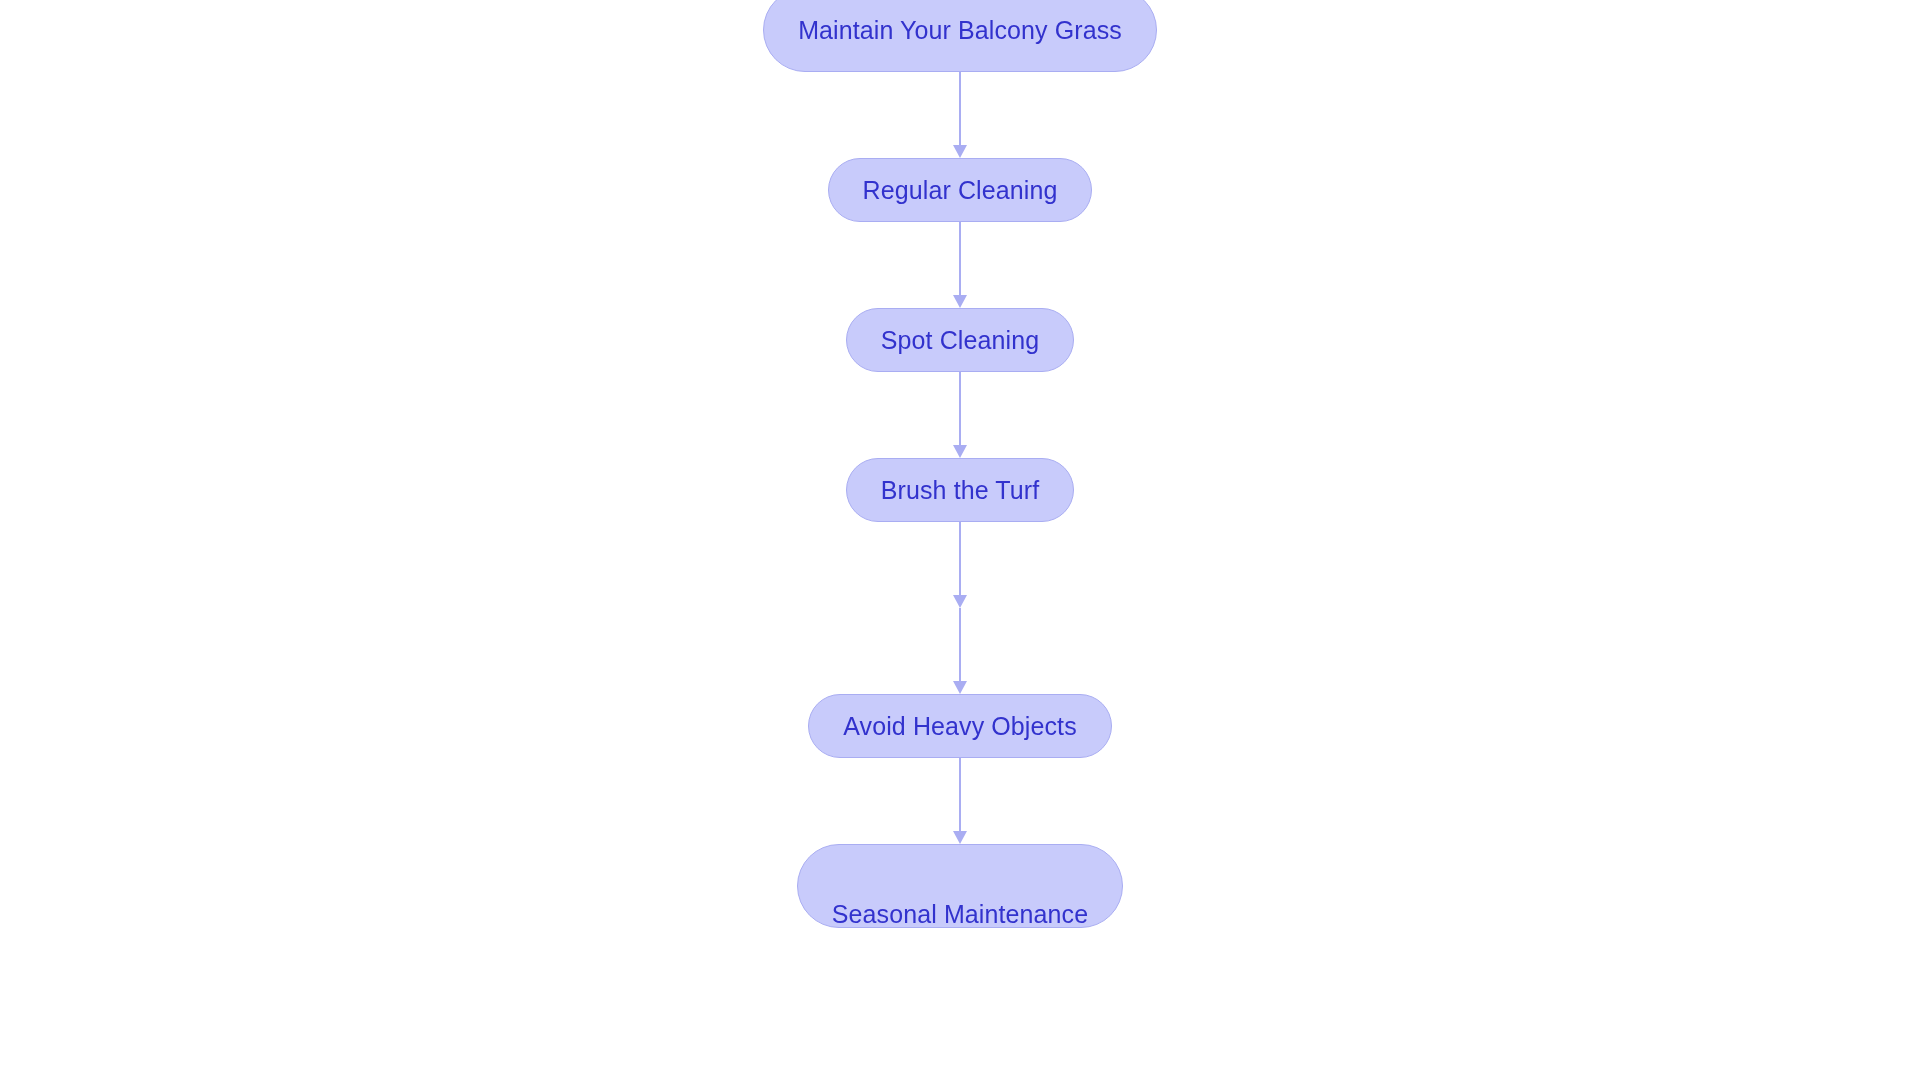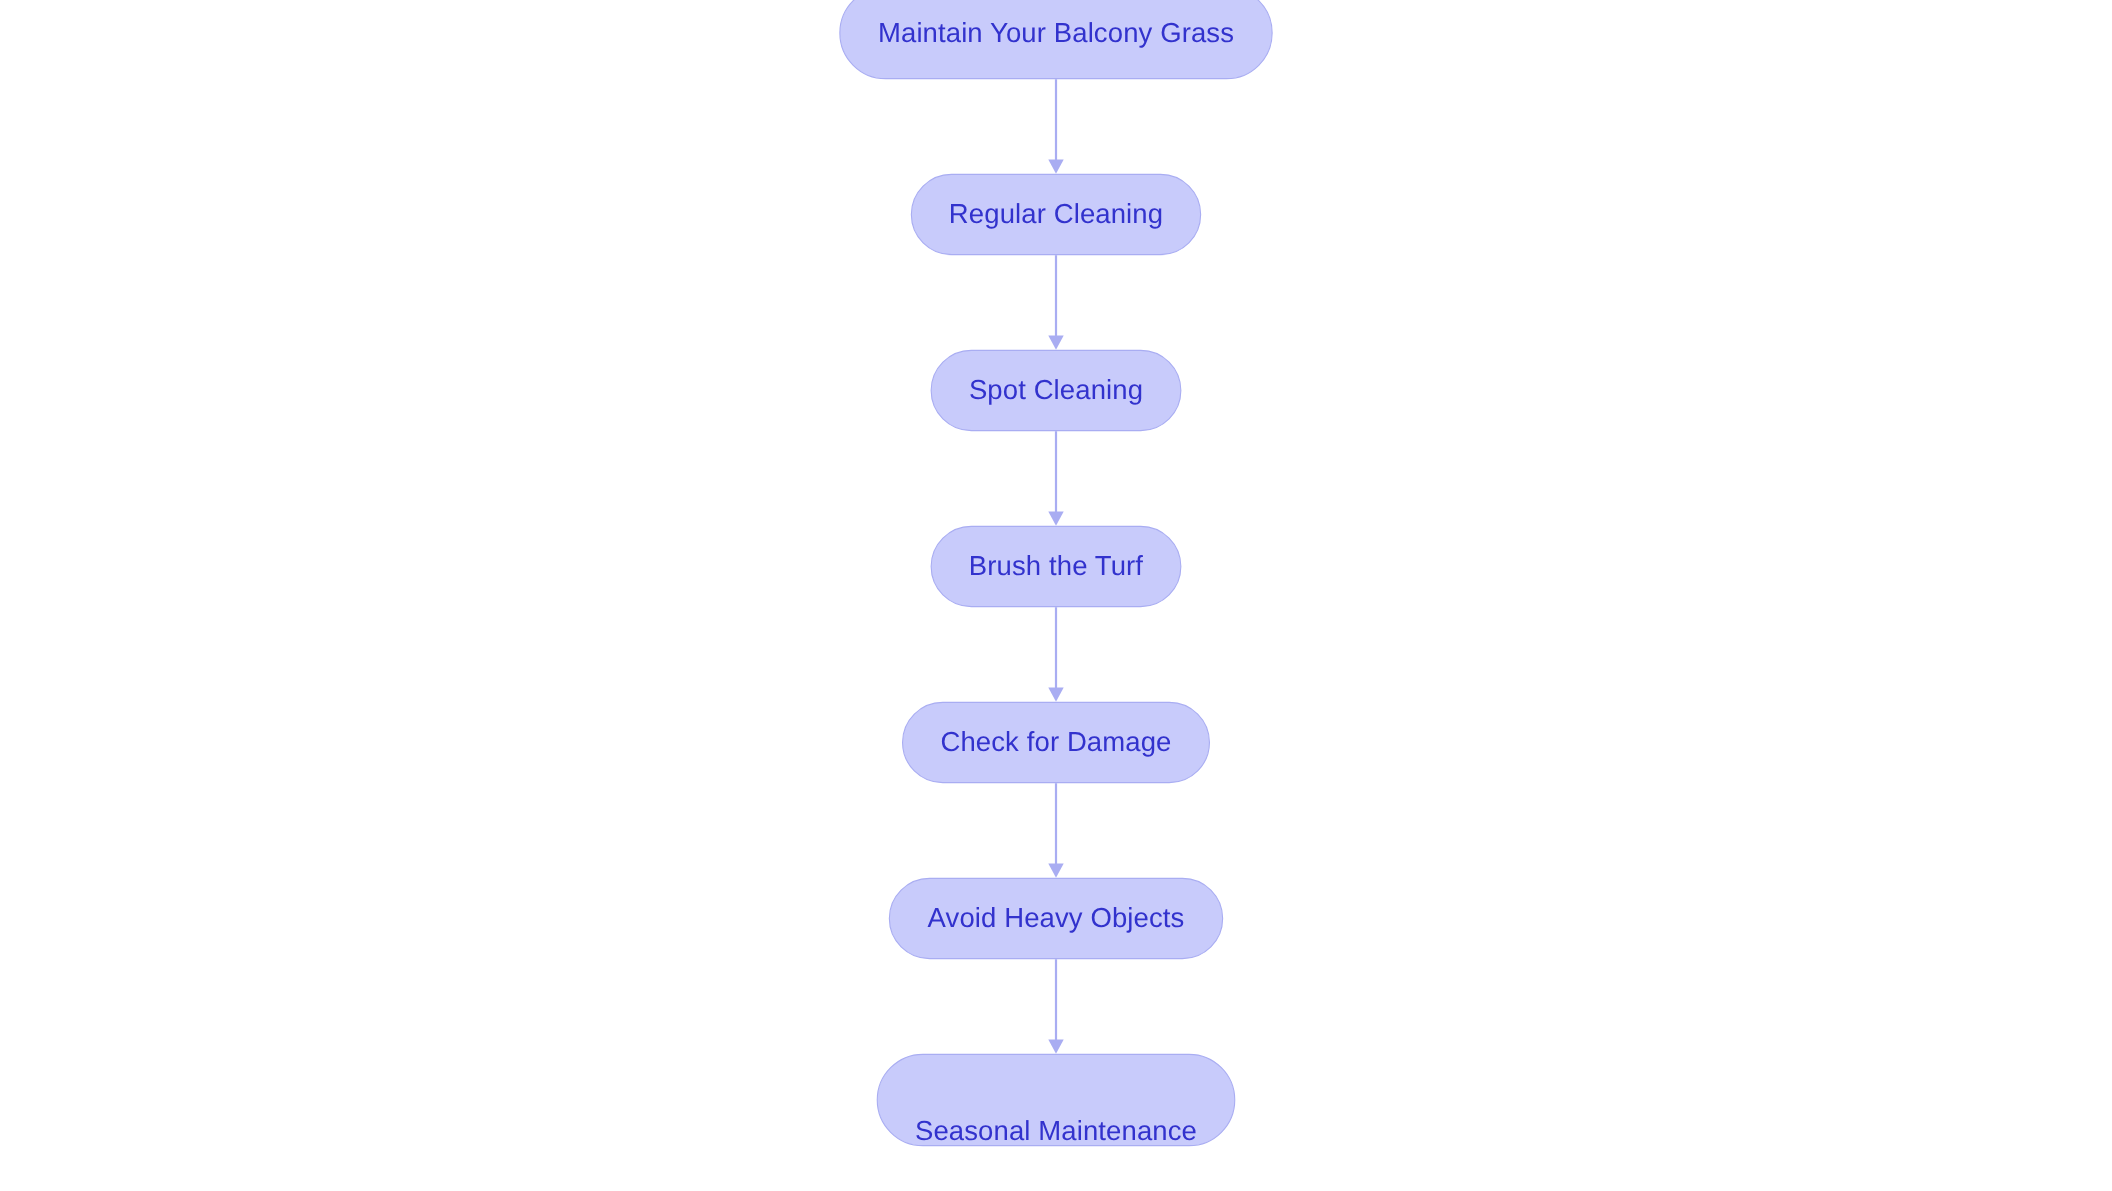--- a/index.html
+++ b/index.html
@@ -41,21 +41,21 @@
     justify-content: center;
     background: #c8cbfb;
     border: 1px solid #a9adf2;
     border-radius: 999px;
     color: #3232cd;
     font-size: 25px;
     font-weight: 400;
     letter-spacing: 0.1px;
     white-space: nowrap;
     padding: 0 34px;
-    height: 74px;
+    height: 64px;
   }
 
   .node-label {
     line-height: 1;
     pointer-events: none;
   }
 
   
   .n0 { min-width: 338px; height: 84px; }
   .n1 { min-width: 228px; }
@@ -122,23 +122,20 @@
 
     <div class="node n3">
       <span class="node-label">Brush the Turf</span>
     </div>
 
     <div class="connector">
       <div class="line"></div>
       <div class="head"></div>
     </div>
 
-    <div class="node n4">
-      <span class="node-label">Check for Damage</span>
-    </div>
 
     <div class="connector">
       <div class="line"></div>
       <div class="head"></div>
     </div>
 
     <div class="node n5">
       <span class="node-label">Avoid Heavy Objects</span>
     </div>
 

